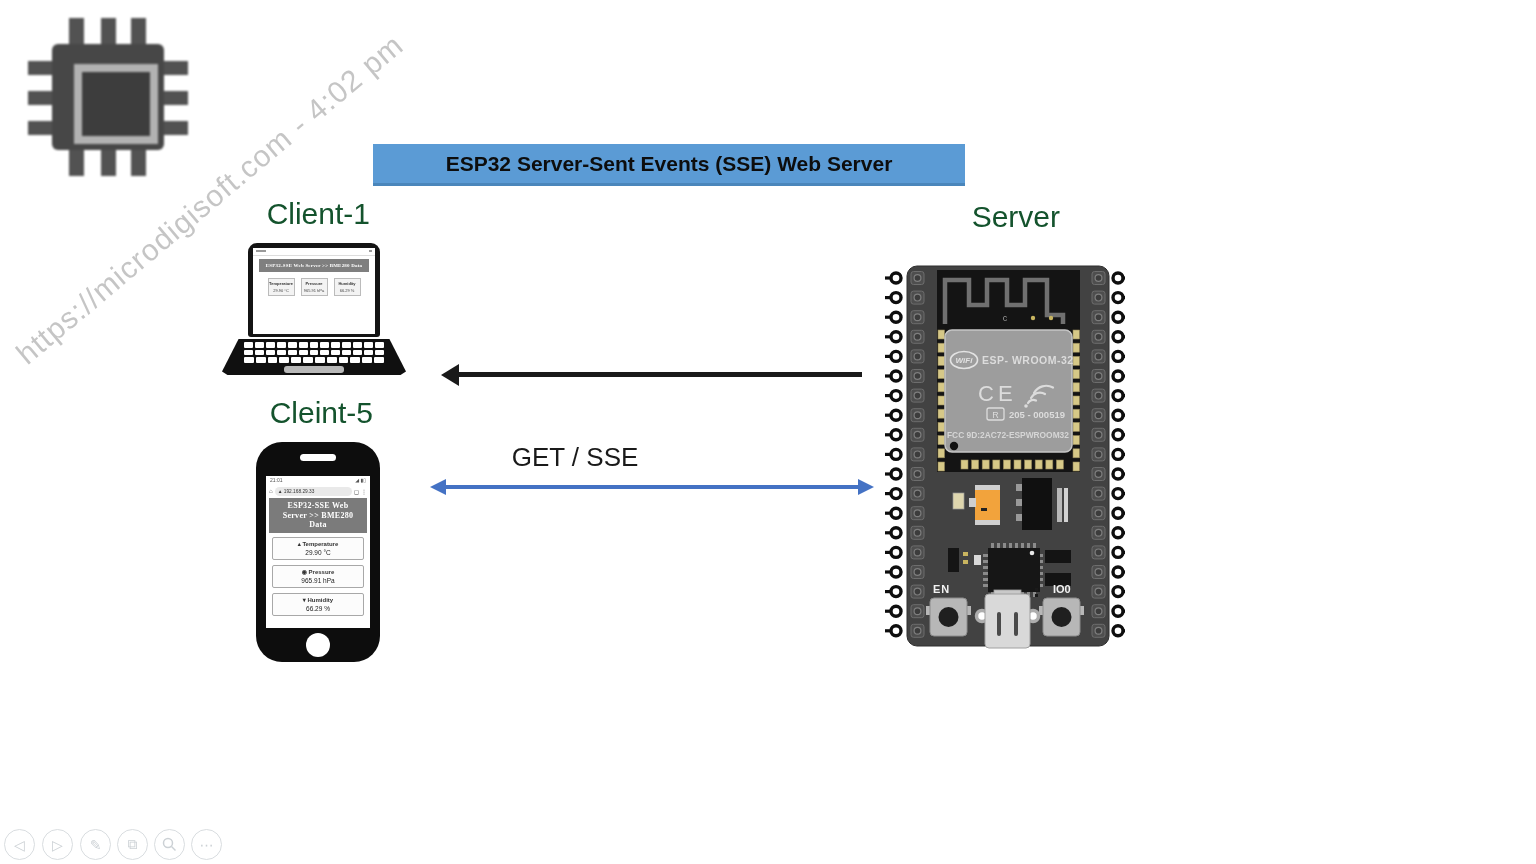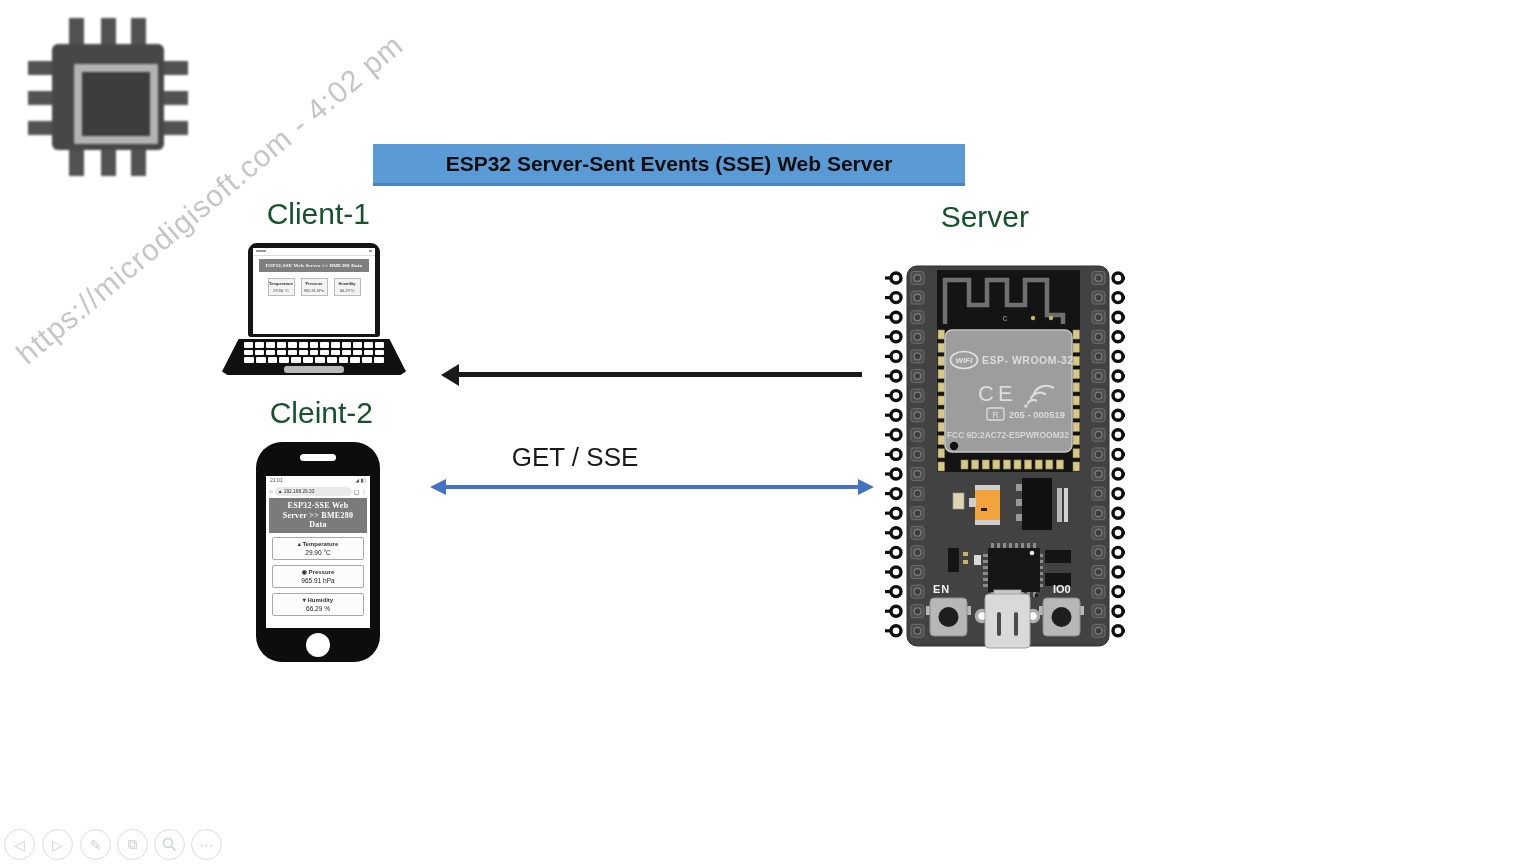--- a/index.html
+++ b/index.html
@@ -90,22 +90,22 @@
     <div class="chip-body">
       <div class="chip-ring"></div>
     </div>
   </div>
 
   <div class="banner">
     <span>ESP32 Server-Sent Events (SSE) Web Server</span>
   </div>
 
   <div class="diagram-label" style="left:245px;top:197px;width:125px;">Client-1</div>
-  <div class="diagram-label" style="left:248px;top:396px;width:125px;">Cleint-2</div>
-  <div class="diagram-label" style="left:914px;top:200px;width:115px;">Server</div>
+  <div class="diagram-label" style="left:248px;top:396px;width:125px;">Cleint-5</div>
+  <div class="diagram-label" style="left:945px;top:200px;width:115px;">Server</div>
 
   <div class="laptop">
     <div class="lt-screen">
       <div class="lt-display">
         <div class="lt-browserbar">
           <div class="lt-bdot" style="left:3px;width:10px;"></div>
           <div class="lt-bdot" style="right:3px;width:3px;"></div>
         </div>
         <div class="lt-header">ESP32-SSE Web Server &gt;&gt; BME280 Data</div>
         <div class="lt-cards">

